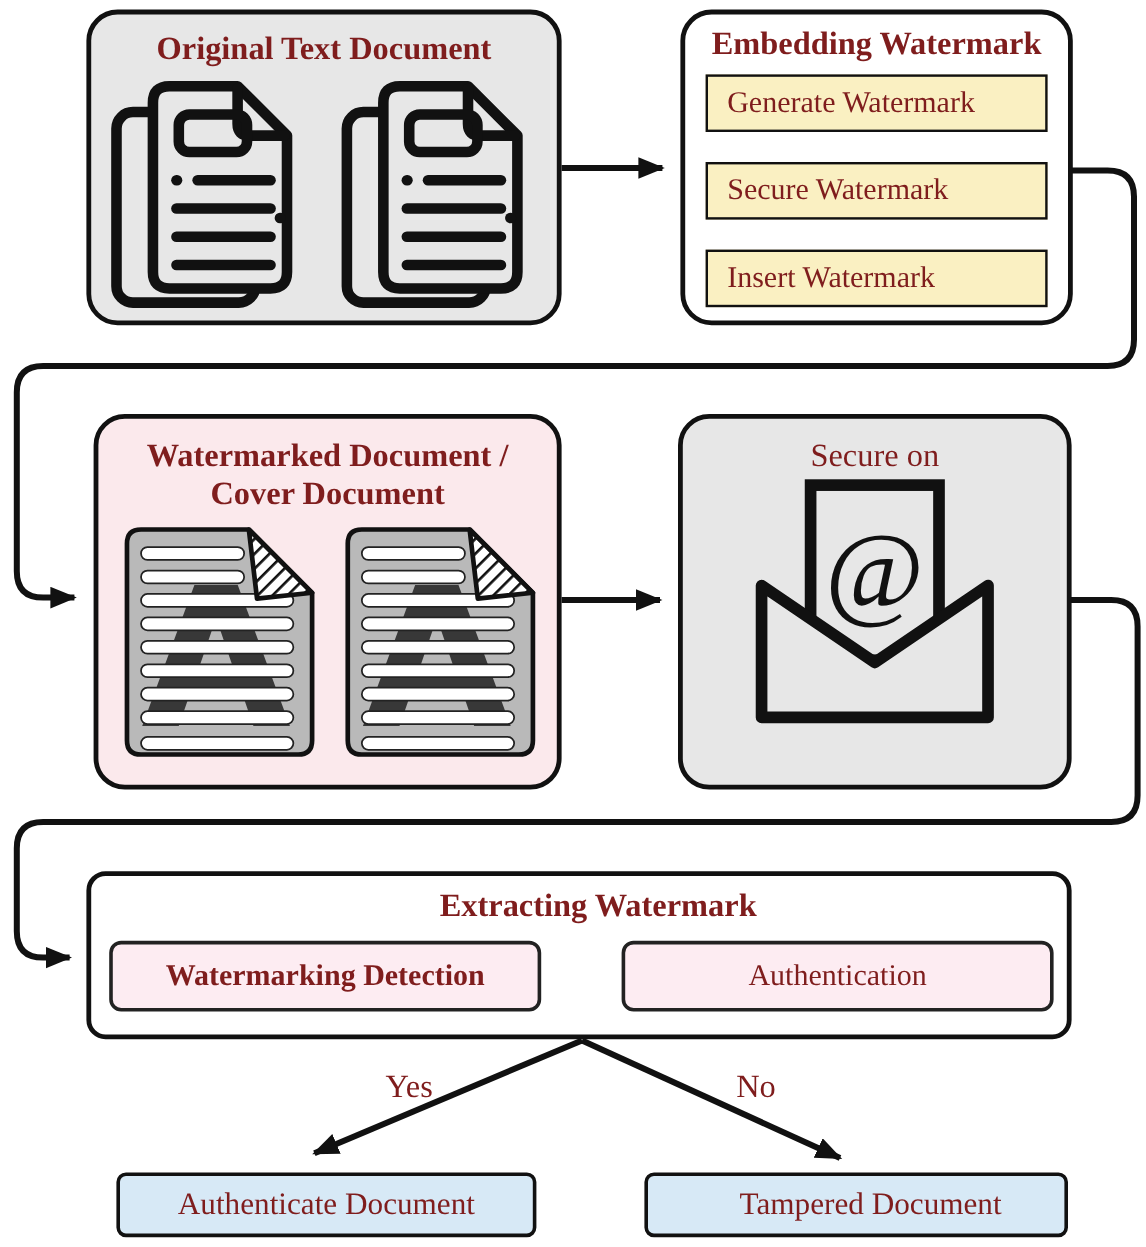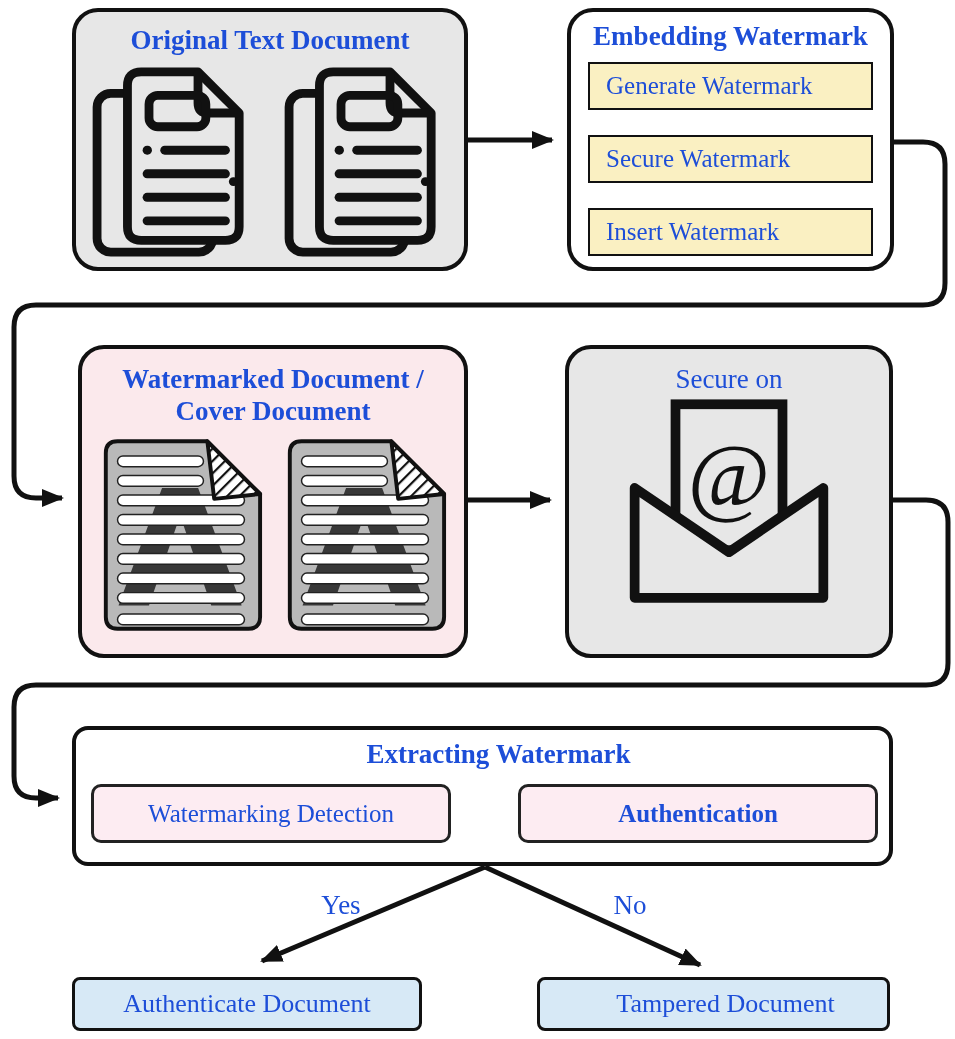--- a/index.html
+++ b/index.html
@@ -1,18 +1,18 @@
 <!DOCTYPE html>
 <html><head>
 <meta charset="utf-8">
 <style>
   html,body{margin:0;padding:0;background:#fff;}
   .canvas{
     position:relative;width:955px;height:1039px;background:#ffffff;
-    font-family:"Liberation Serif","DejaVu Serif",serif;color:#1d4ed8;
+    font-family:"Liberation Serif","DejaVu Serif",serif;color:#7f1d1d;
     overflow:hidden;
   }
   .box{position:absolute;box-sizing:border-box;border:4px solid #111;z-index:2;}
   .rounded{border-radius:26px;}
   .title{font-weight:700;font-size:27px;text-align:center;line-height:32px;}
   .title.light{font-weight:400;}
   
   .box-original{left:72px;top:8px;width:396px;height:263px;background:#e7e7e7;}
   .box-embedding{left:567px;top:8px;width:327px;height:263px;background:#ffffff;}
   .step-yellow{
@@ -163,23 +163,23 @@
       <svg width="214" height="212" viewBox="0 0 220 215">
         <rect x="55" y="6" width="110" height="150" fill="#e7e7e7" stroke="#111" stroke-width="10"></rect>
         <text x="110" y="110" font-size="92" text-anchor="middle" font-family="Liberation Serif, DejaVu Serif, serif" fill="#111">@</text>
         <path d="M13,92 L110,158 L207,92 L207,205 L13,205 Z" fill="#e7e7e7" stroke="#111" stroke-width="10" stroke-linejoin="round"></path>
       </svg>
     </div>
   </div>
 
   <div class="box box-extracting">
     <div class="title" style="margin-top:8px;margin-left:32px;">Extracting Watermark</div>
-    <div class="step-pink" style="left:15px;width:360px;">Watermarking Detection</div>
-    <div class="step-pink" style="left:442px;width:360px;font-weight:bold;">Authentication</div>
+    <div class="step-pink" style="left:15px;width:360px;font-weight:bold;">Watermarking Detection</div>
+    <div class="step-pink" style="left:442px;width:360px;">Authentication</div>
   </div>
 
   <div class="decision-label" style="left:296px;top:890px;">Yes</div>
   <div class="decision-label" style="left:585px;top:890px;">No</div>
 
-  <div class="box-blue" style="left:72px;width:350px;">Authenticate Document</div>
+  <div class="box-blue" style="left:97px;width:350px;">Authenticate Document</div>
   <div class="box-blue" style="left:537px;width:353px;padding-left:24px;">Tampered Document</div>
 
 </div>
 
 </body></html>

